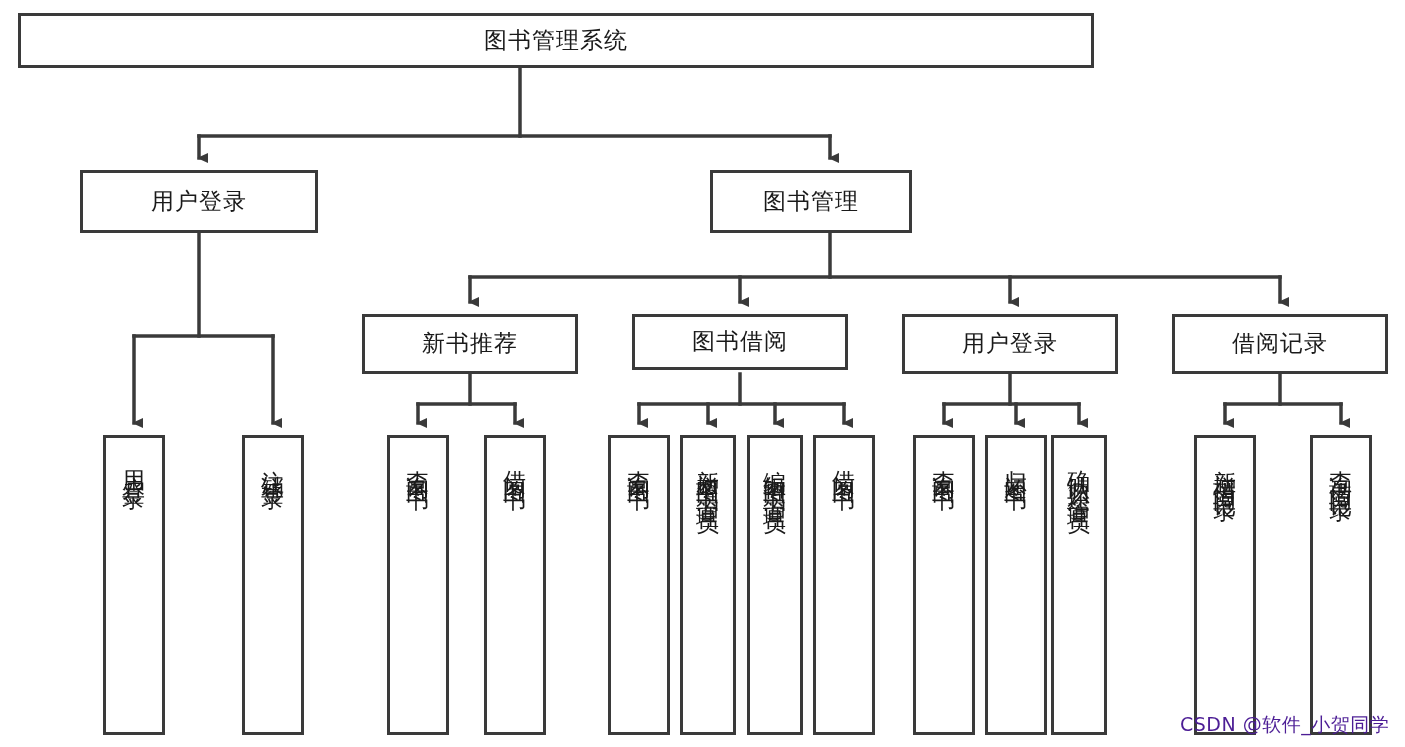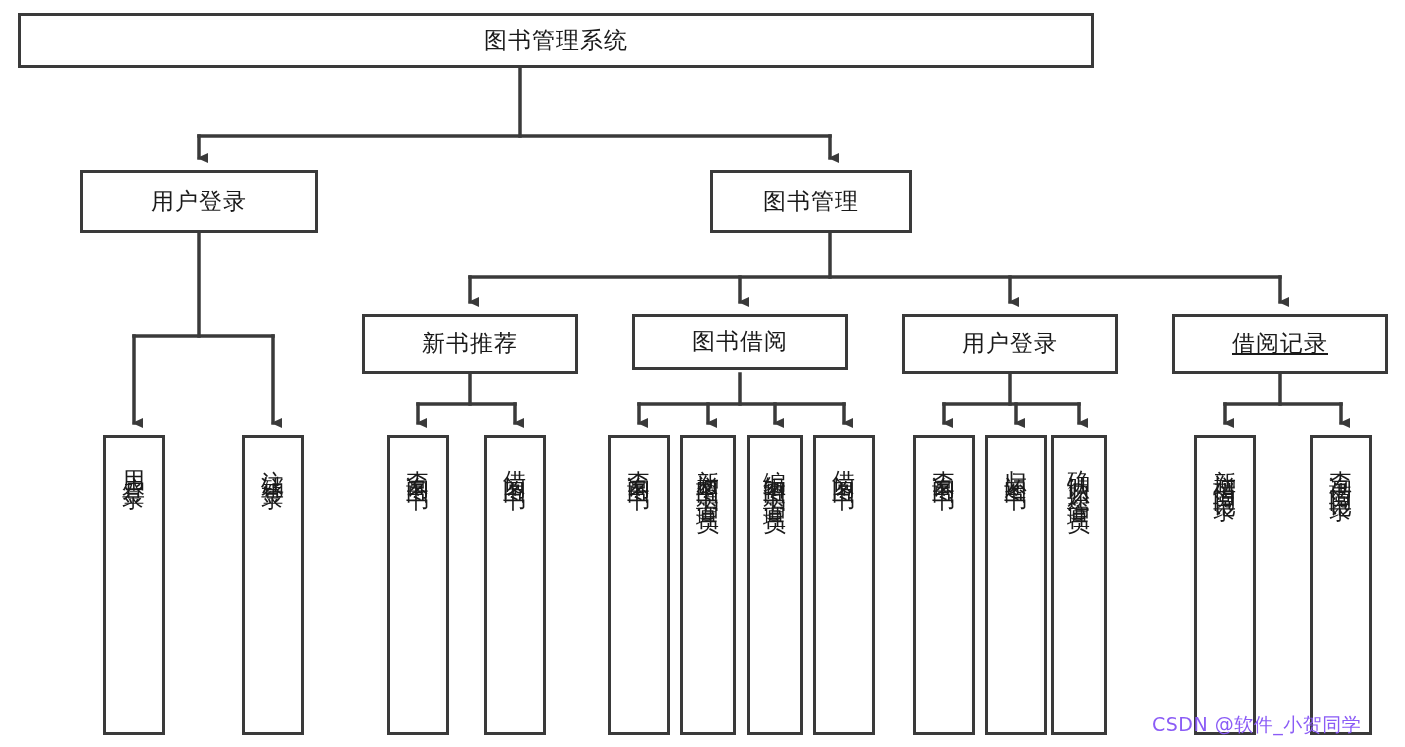--- a/index.html
+++ b/index.html
@@ -53,24 +53,24 @@
   .connectors {
     position: absolute;
     left: 0;
     top: 0;
     width: 1405px;
     height: 747px;
     pointer-events: none;
   }
   .watermark {
     position: absolute;
-    left: 1152px;
+    left: 1180px;
     top: 712px;
     font-size: 19px;
-    color: #8b5cf6;
+    color: #4c1d95;
     white-space: nowrap;
     letter-spacing: 0.5px;
   }
 </style>
 </head>
 <body>
 
 <div id="diagram-root">
 
   <svg class="connectors" viewBox="0 0 1405 747" width="1405" height="747" xmlns="http://www.w3.org/2000/svg">
@@ -136,21 +136,21 @@
 
   <div class="node-box node-h" style="left:362px; top:314px; width:216px; height:60px;">
     <span class="node-label">新书推荐</span>
   </div>
   <div class="node-box node-h" style="left:632px; top:314px; width:216px; height:56px;">
     <span class="node-label">图书借阅</span>
   </div>
   <div class="node-box node-h" style="left:902px; top:314px; width:216px; height:60px;">
     <span class="node-label">用户登录</span>
   </div>
-  <div class="node-box node-h" style="left:1172px; top:314px; width:216px; height:60px;text-decoration:underline;">
+  <div class="node-box node-h" style="left:1172px; top:314px; width:216px; height:60px;">
     <span class="node-label">借阅记录</span>
   </div>
 
   <div class="node-box node-v" style="left:103px; top:435px; width:62px; height:300px;">
     <span class="node-label">用户登录</span>
   </div>
   <div class="node-box node-v" style="left:242px; top:435px; width:62px; height:300px;">
     <span class="node-label">注销登录</span>
   </div>
 

